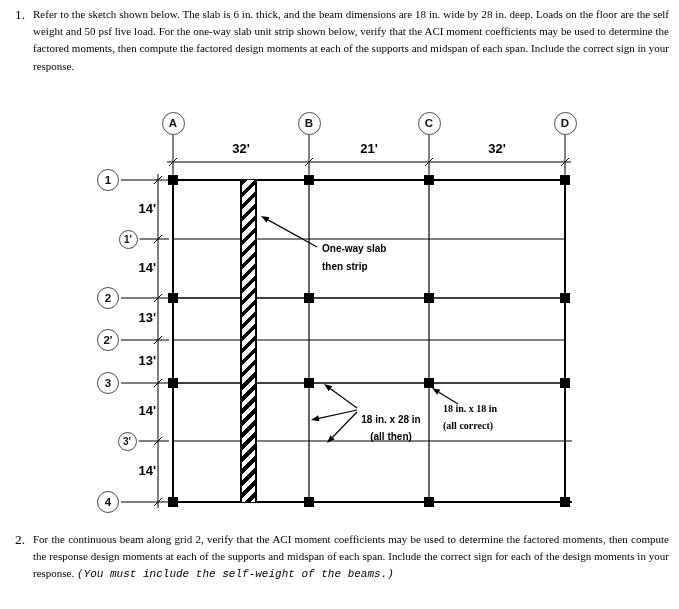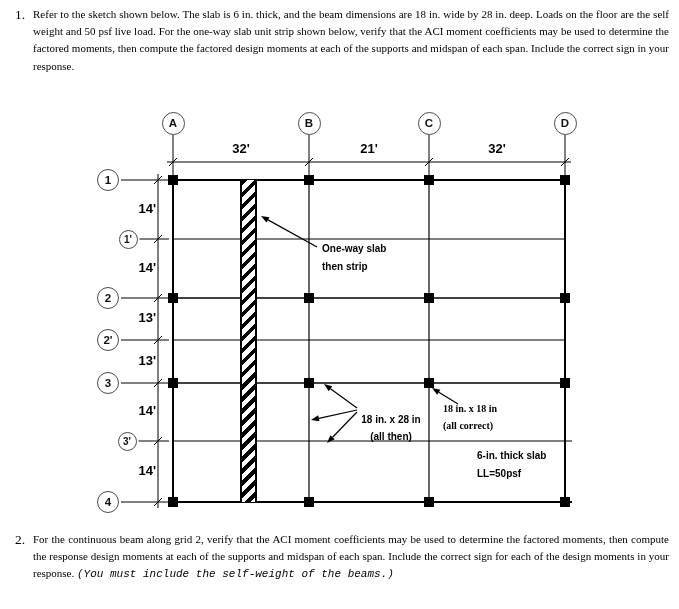--- a/index.html
+++ b/index.html
@@ -118,24 +118,20 @@
       <span>then strip</span>
     </div>
     <div class="ann" id="ann-beams">
       <span>18 in. x 28 in</span>
       <span>(all then)</span>
     </div>
     <div class="ann" id="ann-cols">
       <span>18 in. x 18 in</span>
       <span>(all correct)</span>
     </div>
-    <div class="ann" id="ann-slab">
-      <span>6-in. thick slab</span>
-      <span>LL=50psf</span>
-    </div>
   <div class="gridc" style="left: 161.5px; top: 111.5px; width: 23px; height: 23px; font-size: 11.5px;">A</div>
       <div class="gridc" style="left: 297.5px; top: 111.5px; width: 23px; height: 23px; font-size: 11.5px;">B</div>
       <div class="gridc" style="left: 417.5px; top: 111.5px; width: 23px; height: 23px; font-size: 11.5px;">C</div>
       <div class="gridc" style="left: 553.5px; top: 111.5px; width: 23px; height: 23px; font-size: 11.5px;">D</div>
       <div class="gridc" style="left: 97px; top: 169px; width: 22px; height: 22px; font-size: 11.5px;">1</div>
       <div class="gridc" style="left: 118.5px; top: 229.5px; width: 19px; height: 19px; font-size: 10px;">1'</div>
       <div class="gridc" style="left: 97px; top: 287px; width: 22px; height: 22px; font-size: 11.5px;">2</div>
       <div class="gridc" style="left: 97px; top: 329px; width: 22px; height: 22px; font-size: 11.5px;">2'</div>
       <div class="gridc" style="left: 97px; top: 372px; width: 22px; height: 22px; font-size: 11.5px;">3</div>
       <div class="gridc" style="left: 117.5px; top: 431.5px; width: 19px; height: 19px; font-size: 10px;">3'</div>

